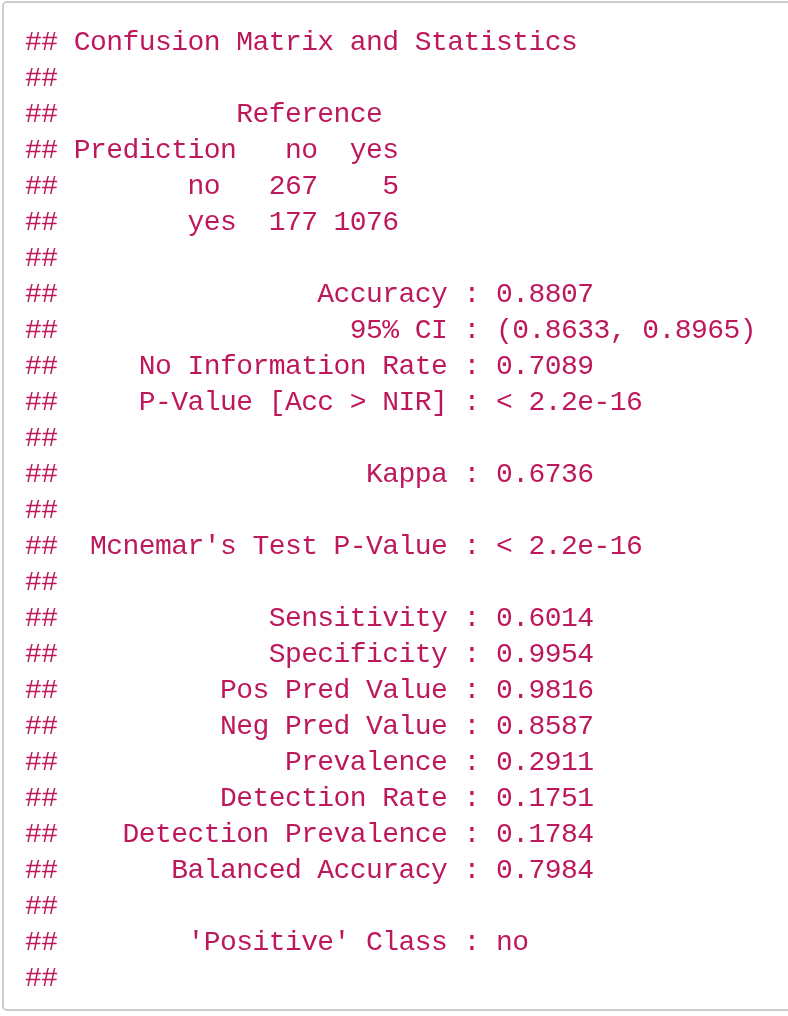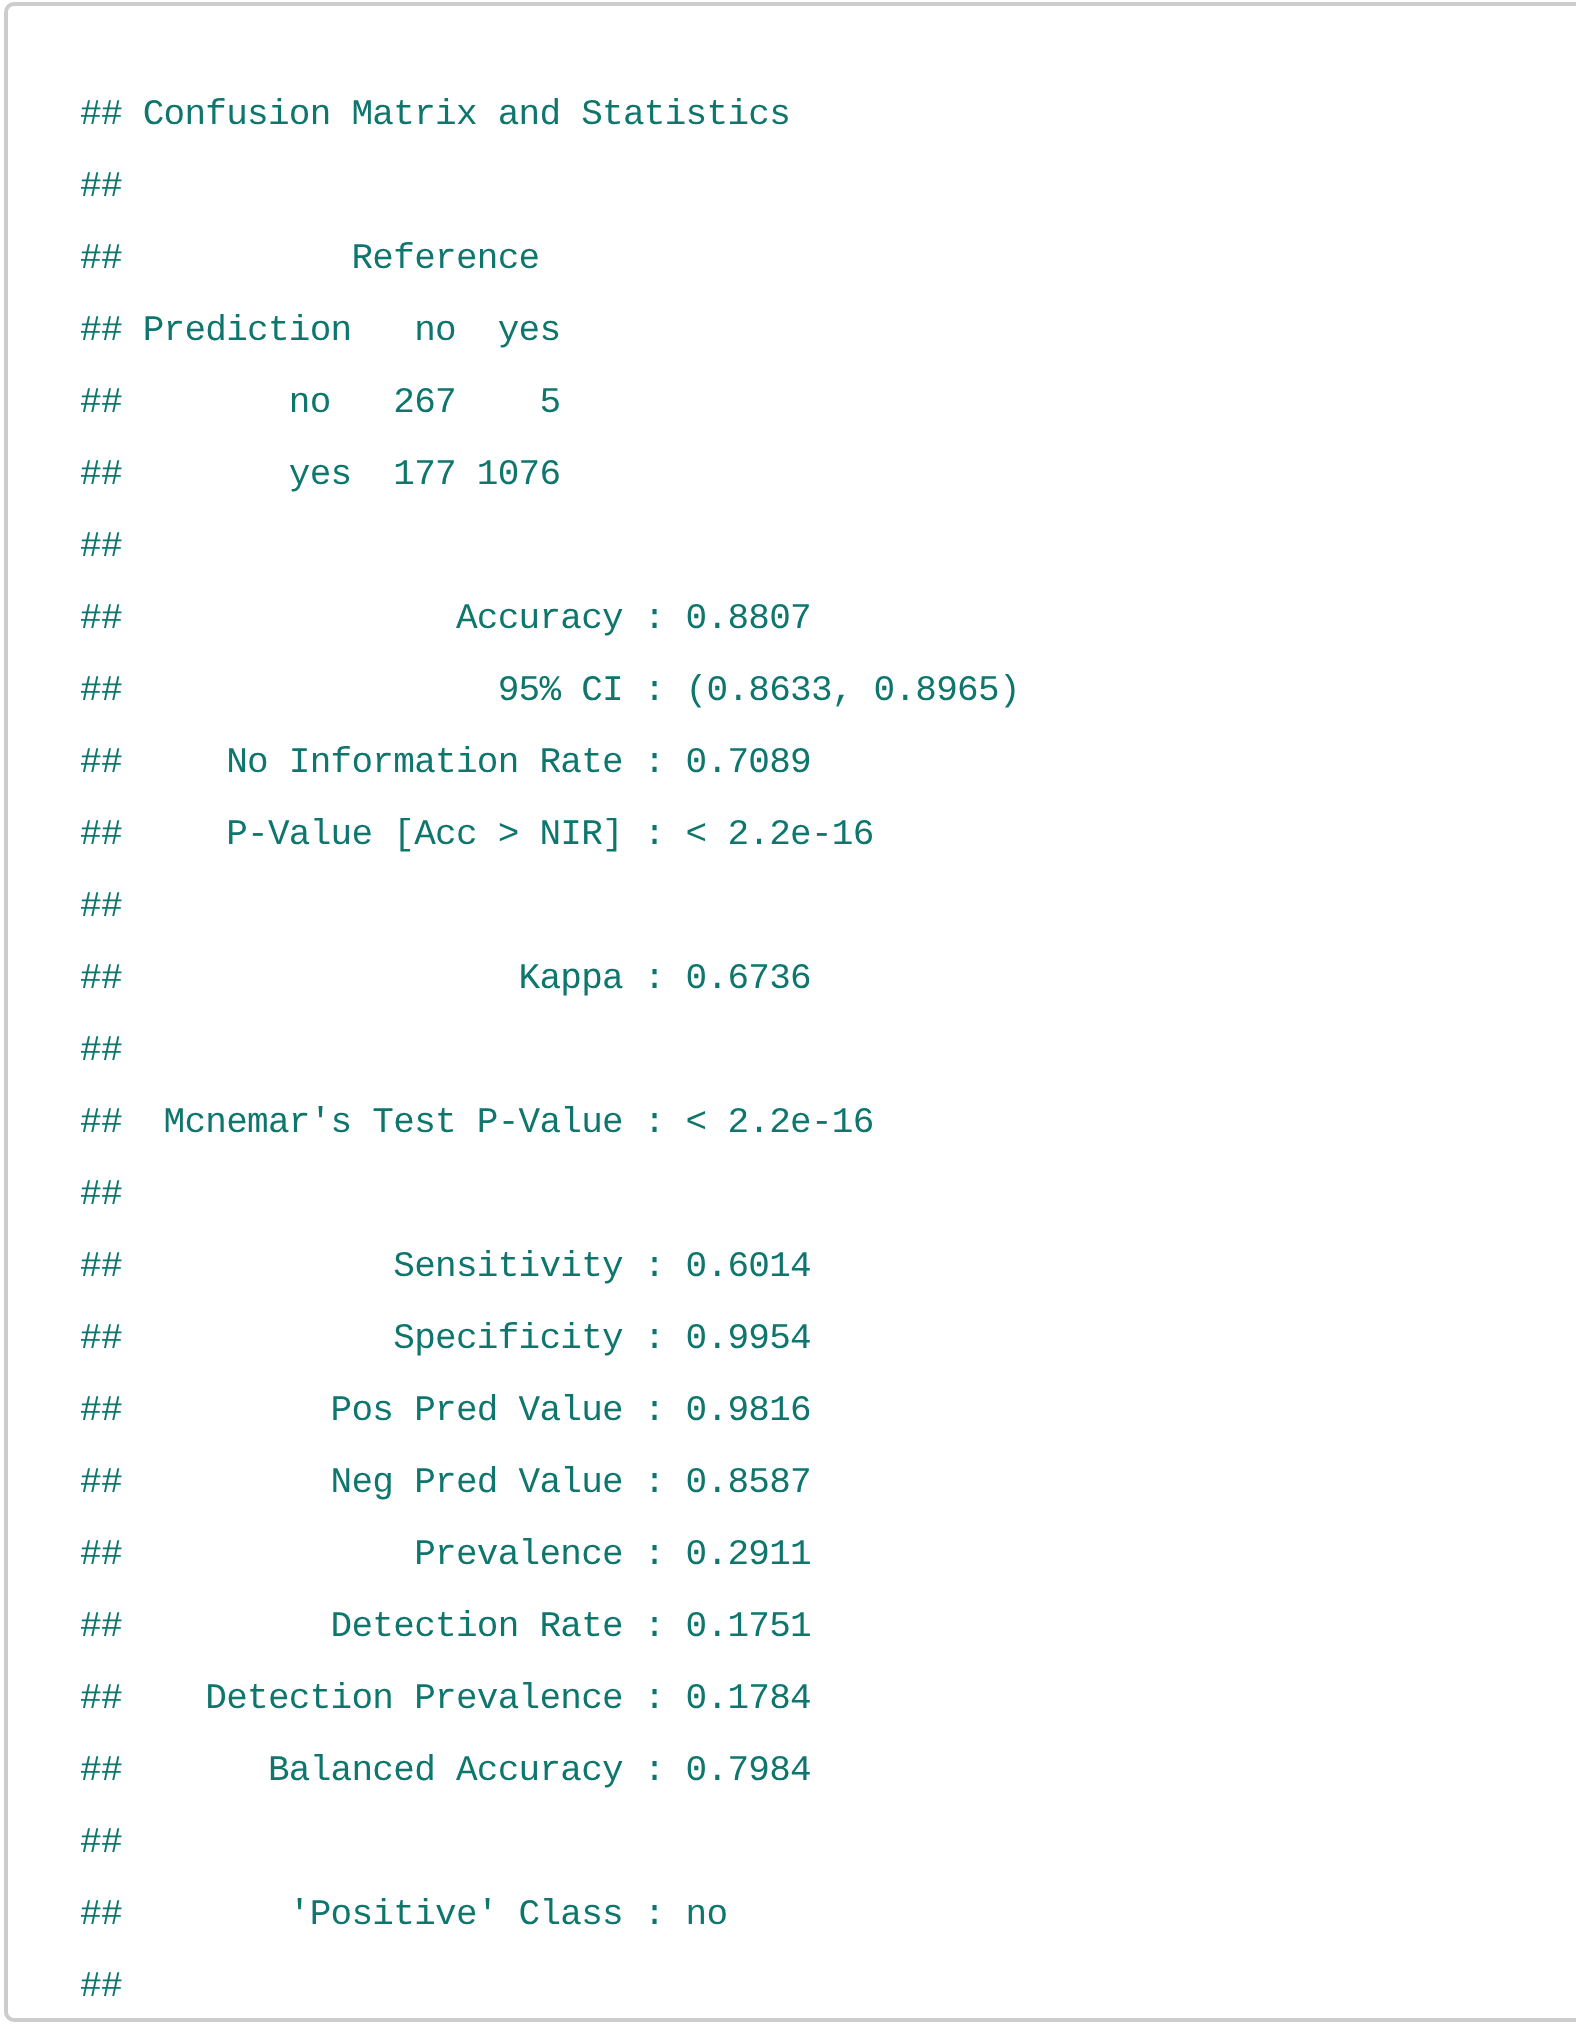--- a/index.html
+++ b/index.html
@@ -18,25 +18,25 @@
       height: 1010px;
       border: 2px solid #cccccc;
       border-radius: 5px;
       box-sizing: border-box;
       background: #ffffff;
     }
     pre.console {
       position: absolute;
       left: 21px;
       top: 22px;
-      margin: 15px;
+      margin: 0;
       font-family: "Liberation Mono", "DejaVu Sans Mono", monospace;
-      font-size: 18px;
+      font-size: 28px;
       line-height: 36px;
-      color: #0f766e;
+      color: #be185d;
       white-space: pre;
       letter-spacing: -0.02em;
     }
     pre.console .line {
       display: block;
       height: 36px;
     }
   </style>
 </head>
 <body>

